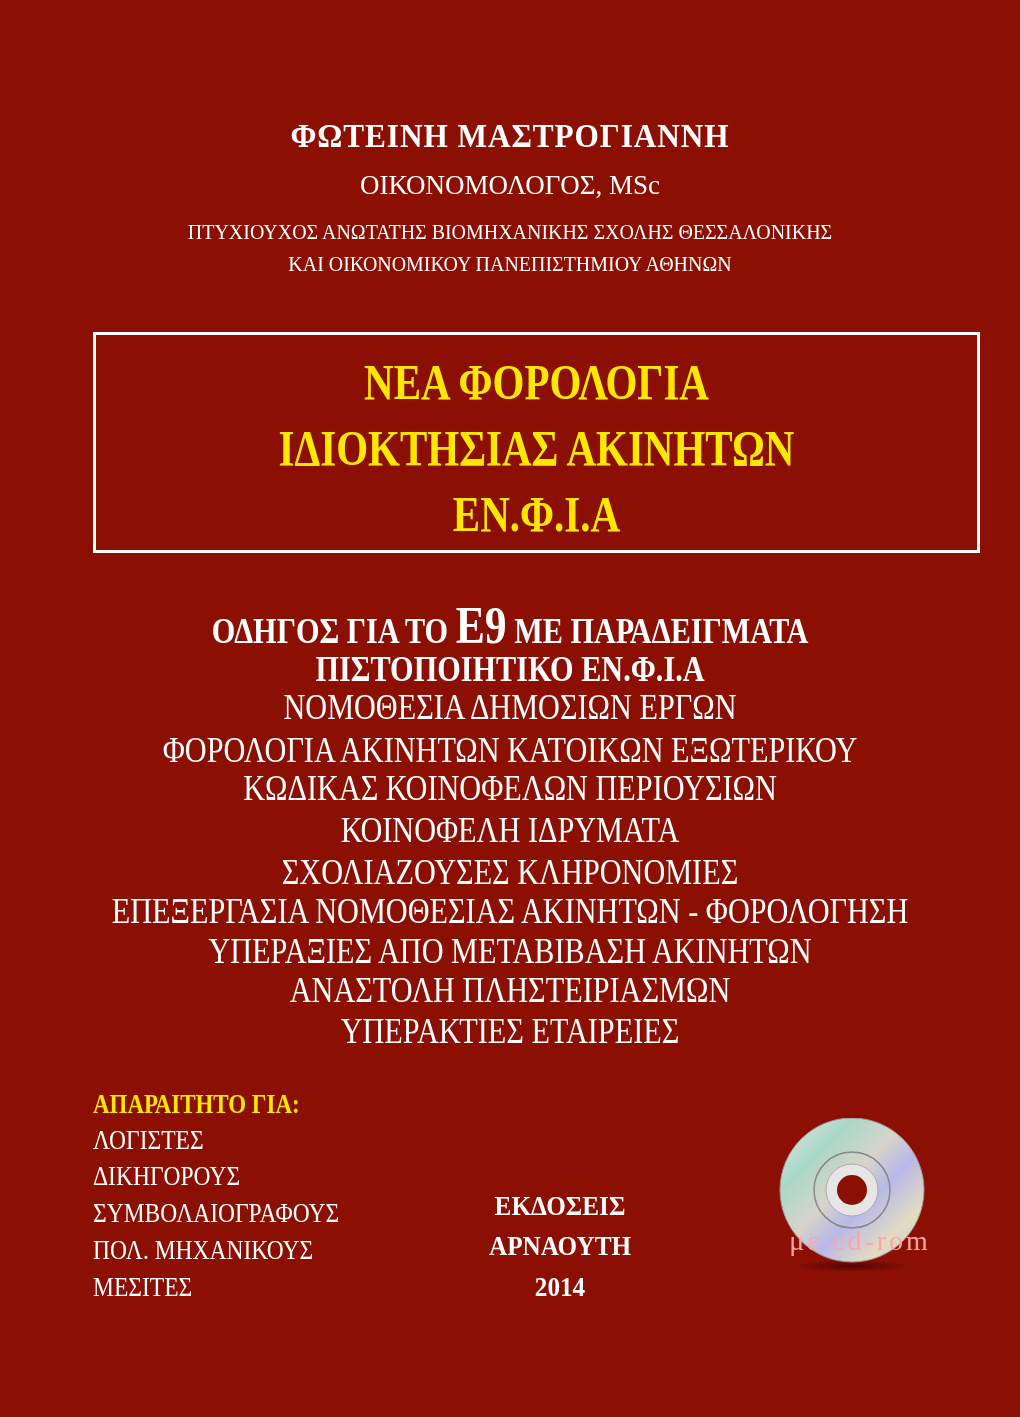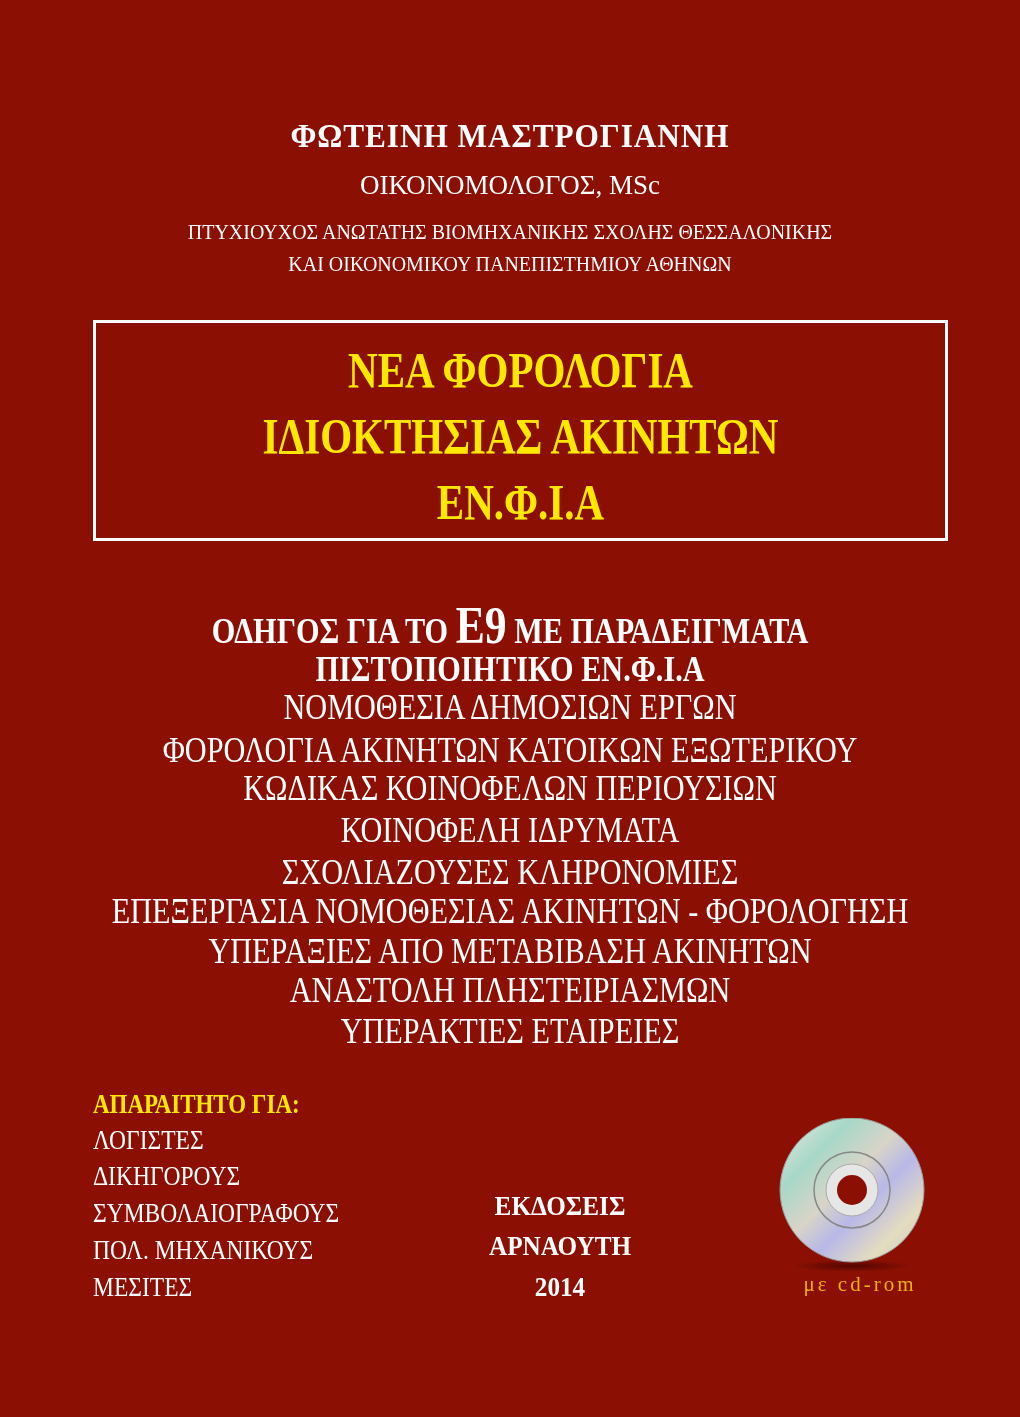--- a/index.html
+++ b/index.html
@@ -11,24 +11,25 @@
     color: #ffffff;
   }
   .center { position: absolute; left: 0; width: 1020px; text-align: center; }
   .author-name { top: 117px; font-size: 34px; font-weight: bold; letter-spacing: 1px; transform: scaleX(0.92); transform-origin: center; }
   .author-title { top: 170px; font-size: 27px; font-weight: normal; }
   .degree { font-size: 21px; font-weight: normal; transform: scaleX(0.95); }
   .degree.l1 { top: 220px; }
   .degree.l2 { top: 252px; }
 
   .title-box {
-    position: absolute; left: 93px; top: 320px;
+    position: absolute; left: 93px; top: 332px;
     width: 849px; height: 215px;
     border: 3px solid #ffffff;
     box-sizing: content-box;
+    padding-left: 32px;
   }
   .title-line {
     position: absolute; left: 0; width: 100%; text-align: center;
     color: #ffe800; font-weight: bold; font-size: 50px;
     transform: scaleX(0.82); transform-origin: center;
   }
   .t1 { top: 18px; }
   .t2 { top: 84px; }
   .t3 { top: 150px; }
 
@@ -52,22 +53,22 @@
     white-space: nowrap;
   }
 
   .publisher {
     position: absolute; left: 440px; width: 240px; text-align: center;
     font-size: 28px; font-weight: bold; transform: scaleX(0.9); transform-origin: center;
   }
 
   .cd-wrap { position: absolute; left: 766px; top: 1118px; width: 180px; height: 200px; }
   .cd-caption {
-    position: absolute; left: 780px; top: 1272px; width: 160px; text-align: center;
-    font-size: 21px; letter-spacing: 3px; color: #eab308;
+    position: absolute; left: 780px; top: 1225px; width: 160px; text-align: center;
+    font-size: 28px; letter-spacing: 3px; color: #fca5a5;
   }
 </style>
 </head>
 <body>
 
 <div class="center author-name">ΦΩΤΕΙΝΗ ΜΑΣΤΡΟΓΙΑΝΝΗ</div>
 <div class="center author-title">ΟΙΚΟΝΟΜΟΛΟΓΟΣ, MSc</div>
 <div class="center degree l1">ΠΤΥΧΙΟΥΧΟΣ ΑΝΩΤΑΤΗΣ ΒΙΟΜΗΧΑΝΙΚΗΣ ΣΧΟΛΗΣ ΘΕΣΣΑΛΟΝΙΚΗΣ</div>
 <div class="center degree l2">ΚΑΙ ΟΙΚΟΝΟΜΙΚΟΥ ΠΑΝΕΠΙΣΤΗΜΙΟΥ ΑΘΗΝΩΝ</div>
 

